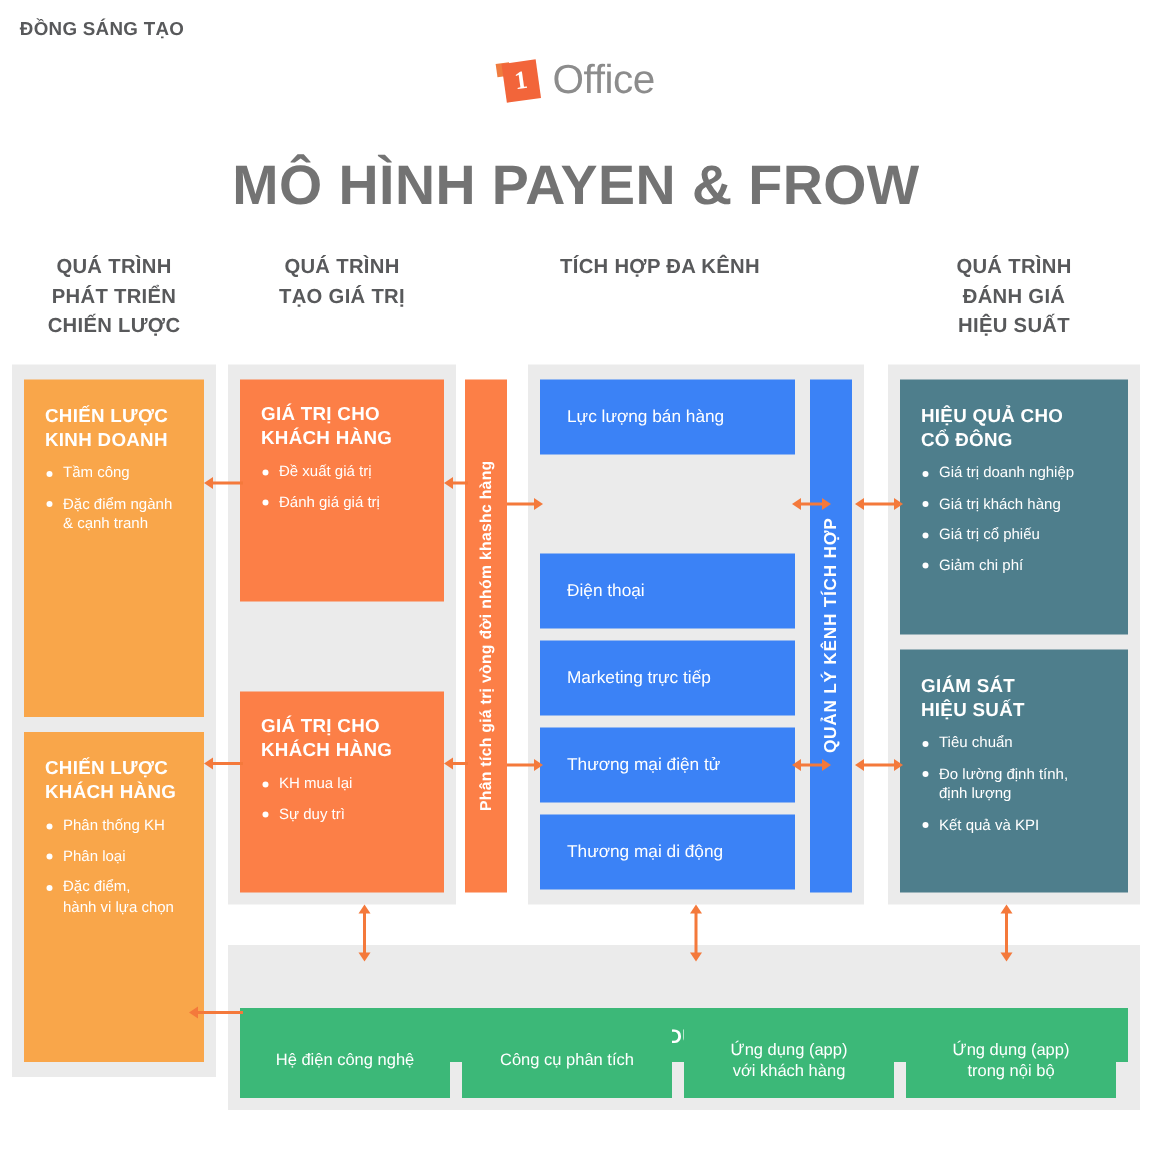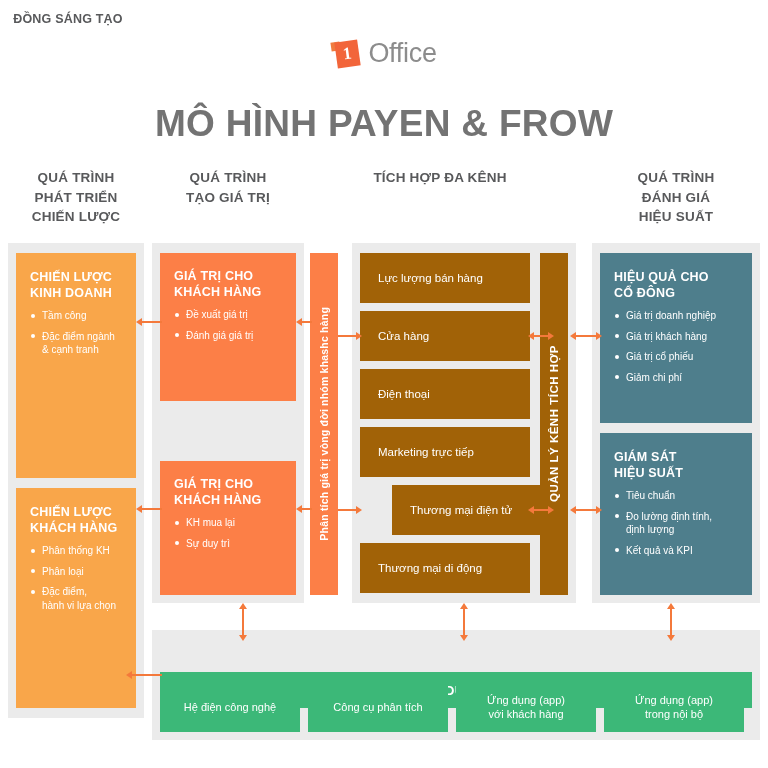--- a/index.html
+++ b/index.html
@@ -77,21 +77,21 @@
   .box li::before {
     content: ""; position: absolute; left: 1px; top: 4.5px;
     width: 4px; height: 4px; border-radius: 50%; background: #ffffff;
   }
 
   
   .c-orange-l { background: #F9A64A; }
   
   .c-orange-d { background: #FC7F47; }
   
-  .c-teal { background: #a16207; }
+  .c-teal { background: #3b82f6; }
   
   .c-slate { background: #4E7E8C; }
   
   .c-green { background: #3CB878; }
 
   
   #box-biz-strategy  { left: 16px; top: 253px; width: 120px; height: 225px; padding: 16px 12px 0 14px; }
   #box-cust-strategy { left: 16px; top: 488px; width: 120px; height: 220px; padding: 16px 12px 0 14px; }
 
   
@@ -111,21 +111,21 @@
     font-size: 10.5px; font-weight: bold; white-space: nowrap; letter-spacing: 0.2px;
   }
 
   
   .ch-box {
     left: 360px; width: 170px; height: 50px;
     display: flex; align-items: center; padding-left: 18px;
     font-size: 11.5px; font-weight: 500;
   }
   #ch-0 { top: 253px; } #ch-1 { top: 311px; } #ch-2 { top: 369px; }
-  #ch-3 { top: 427px; } #ch-4 { top: 485px; margin-left: 32px; } #ch-5 { top: 543px; }
+  #ch-3 { top: 427px; } #ch-4 { top: 485px; } #ch-5 { top: 543px; }
   #bar-channel-mgmt {
     left: 540px; top: 253px; width: 28px; height: 342px;
     display: flex; align-items: center; justify-content: center;
   }
   #bar-channel-mgmt span {
     writing-mode: vertical-rl; transform: rotate(180deg);
     font-size: 11.5px; font-weight: bold; white-space: nowrap; letter-spacing: 0.5px;
   }
 
   
@@ -222,21 +222,20 @@
       <li>KH mua lại</li>
       <li>Sự duy trì</li>
     </ul>
   </div>
 
   <div class="box c-orange-d" id="bar-clv">
     <span>Phân tích giá trị vòng đời nhóm khashc hàng</span>
   </div>
 
   <div class="box c-teal ch-box" id="ch-0">Lực lượng bán hàng</div>
-  <div class="box c-teal ch-box" id="ch-1">Cửa hàng</div>
   <div class="box c-teal ch-box" id="ch-2">Điện thoại</div>
   <div class="box c-teal ch-box" id="ch-3">Marketing trực tiếp</div>
   <div class="box c-teal ch-box" id="ch-4">Thương mại điện tử</div>
   <div class="box c-teal ch-box" id="ch-5">Thương mại di động</div>
 
   <div class="box c-teal" id="bar-channel-mgmt">
     <span>QUẢN LÝ KÊNH TÍCH HỢP</span>
   </div>
 
   <div class="box c-slate" id="box-shareholder">

